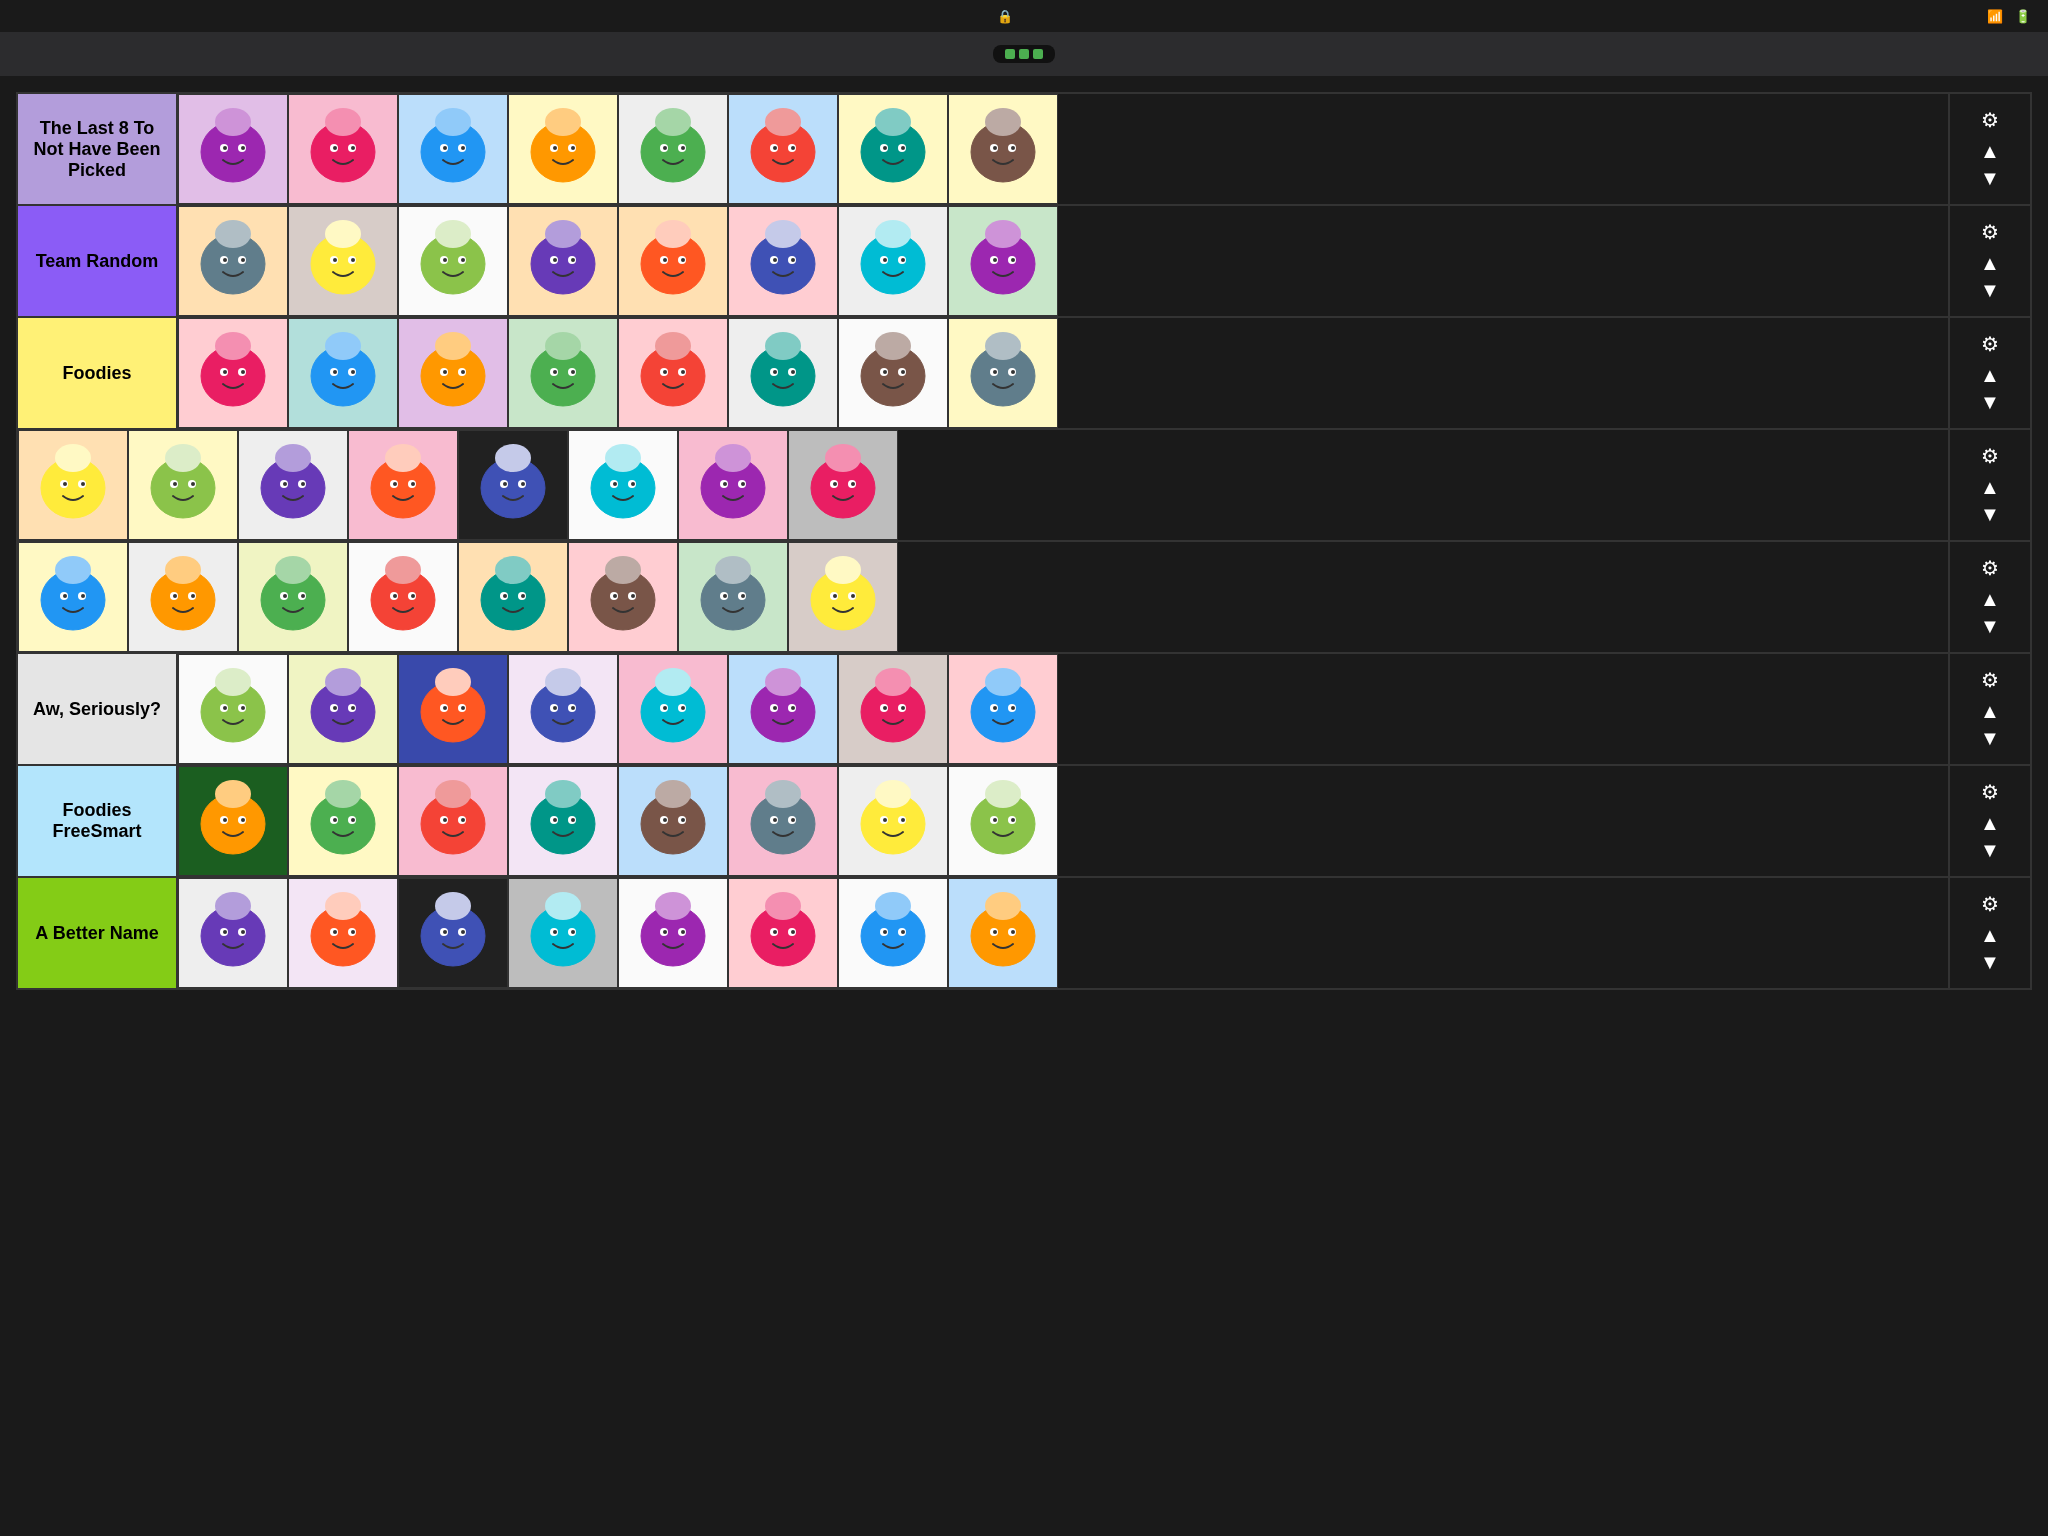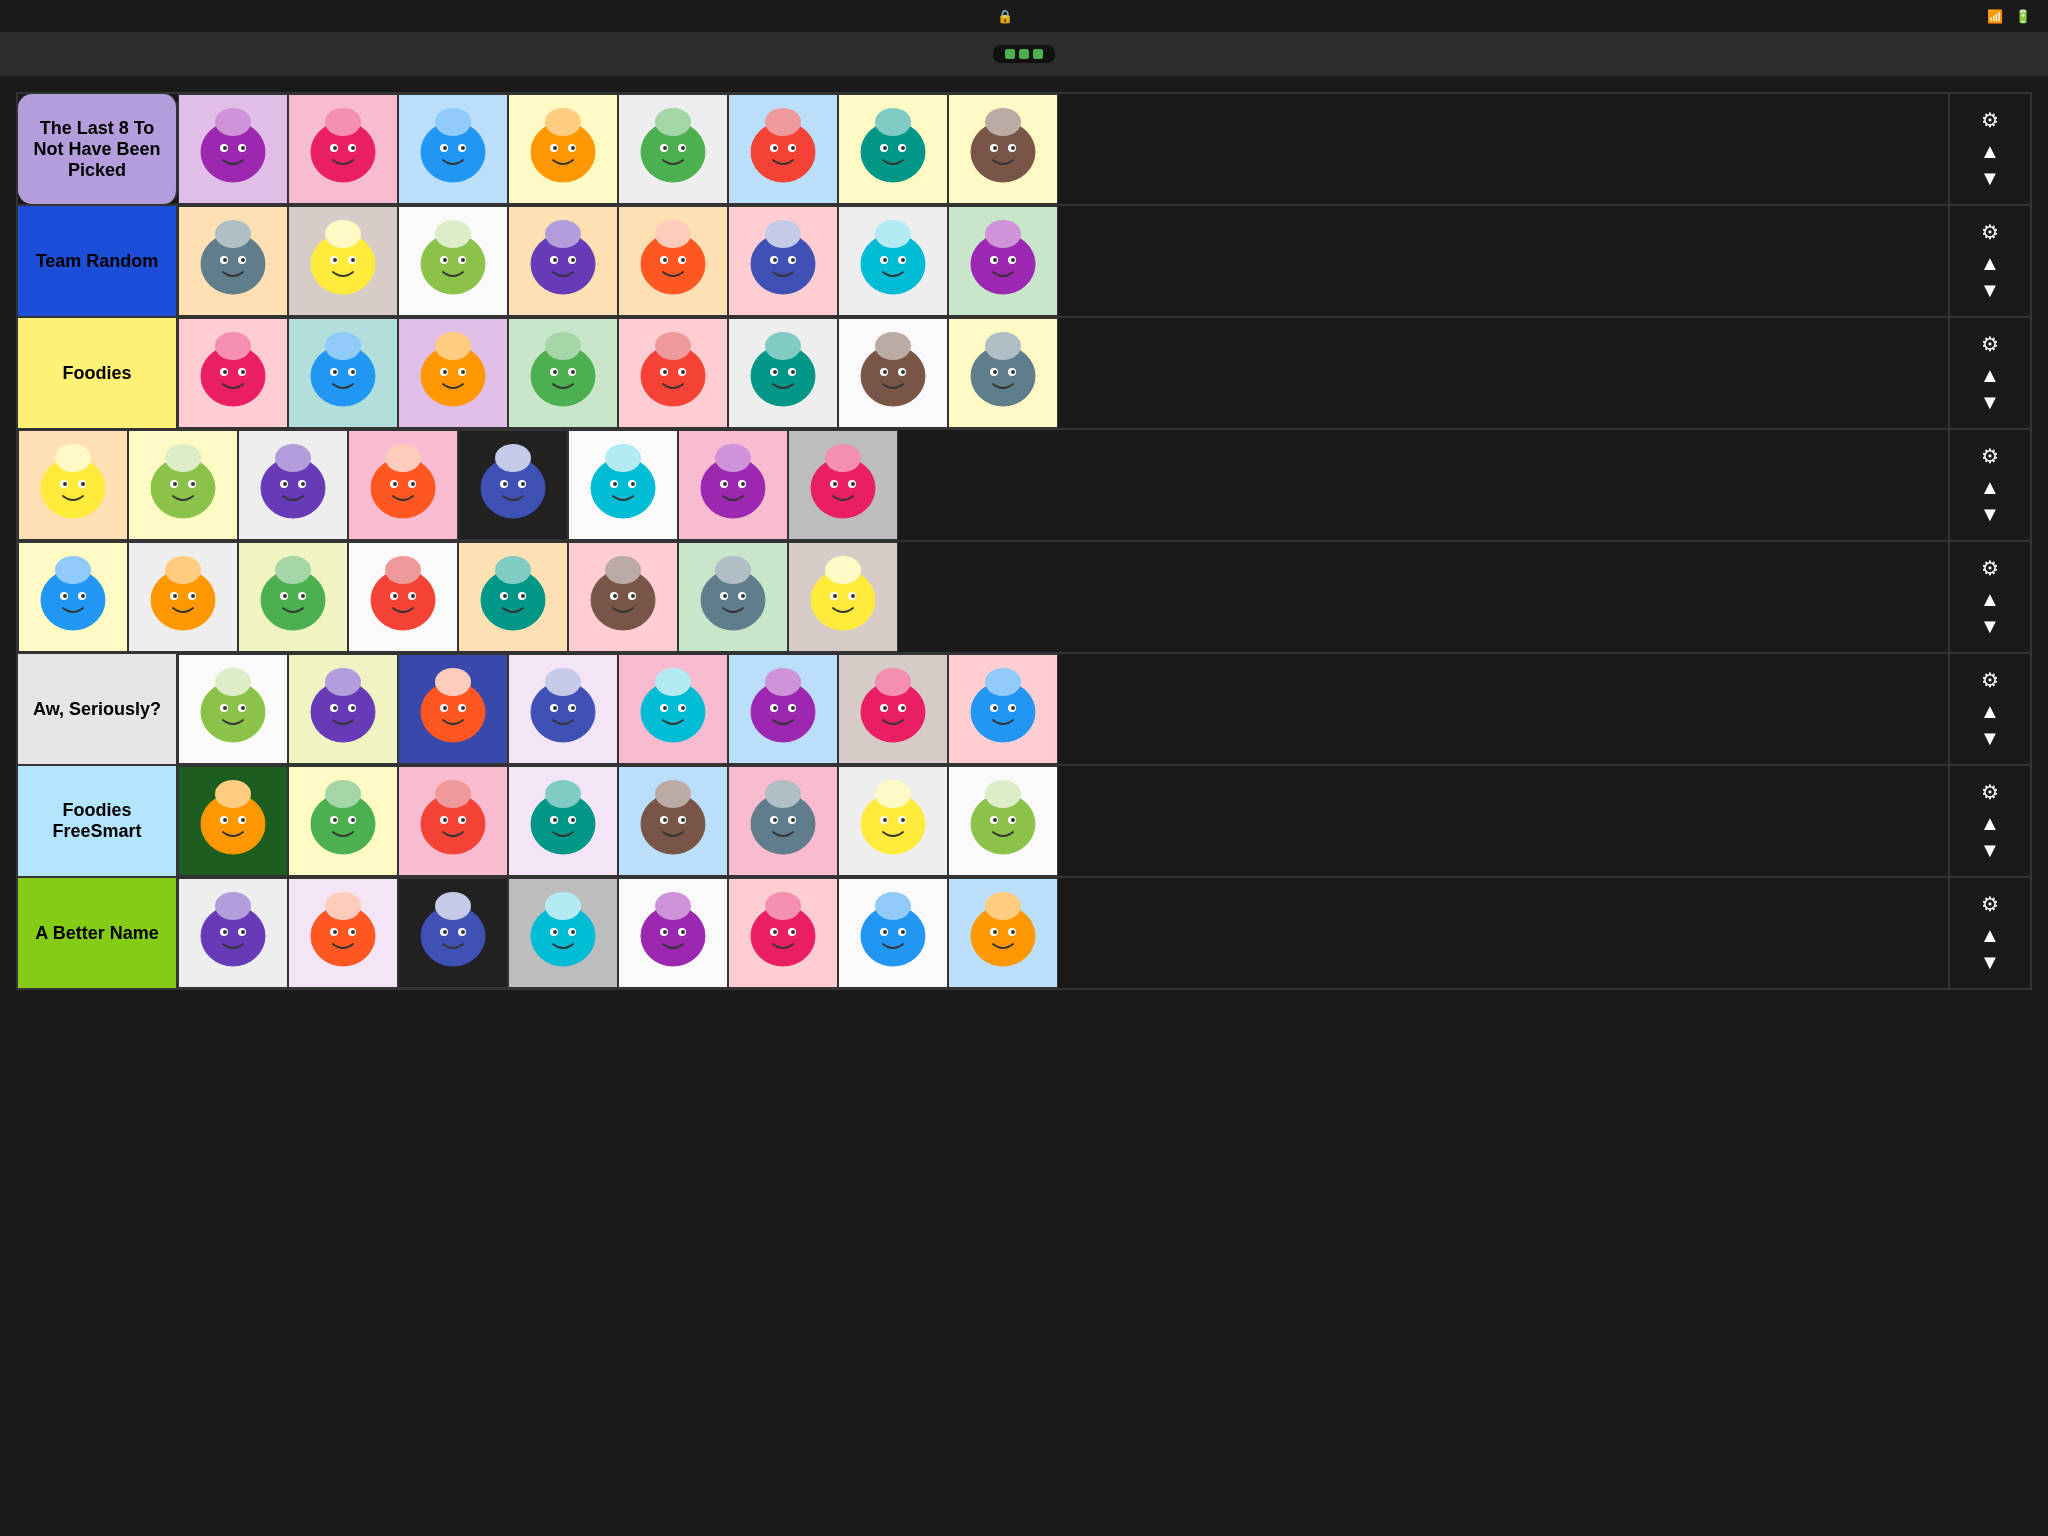--- a/index.html
+++ b/index.html
@@ -150,21 +150,21 @@
   <div class="tab-buttons">
     <div class="tab-dot"></div>
     <div class="tab-dot"></div>
     <div class="tab-dot"></div>
   </div>
 </div>
 
 <div class="main-content">
   <div class="tier-table" id="tier-table">
   <div class="tier-row">
-        <div class="tier-label" style="background-color: rgb(179, 157, 219); border-radius: 14px;">The Last 8 To Not Have Been Picked</div>
+        <div class="tier-label" style="background-color: rgb(179, 157, 219);">The Last 8 To Not Have Been Picked</div>
         <div class="tier-items">
           <div class="tier-item" title="Snowglobe" style="background-color: rgb(225, 190, 231);">
             <div class="tier-item-inner">
               <svg width="90" height="90" viewBox="0 0 90 90">
     <ellipse cx="45" cy="48" rx="32" ry="30" fill="#9c27b0" stroke="#9c27b0" stroke-width="1"></ellipse>
     <circle cx="36" cy="44" r="4" fill="white"></circle>
     <circle cx="54" cy="44" r="4" fill="white"></circle>
     <circle cx="37" cy="44" r="2" fill="#333"></circle>
     <circle cx="55" cy="44" r="2" fill="#333"></circle>
     <path d="M35 56 Q45 64 55 56" stroke="#333" stroke-width="2" fill="none" stroke-linecap="round"></path>
@@ -266,21 +266,21 @@
         </div>
         <div class="tier-controls">
           <button class="gear-btn">⚙</button>
           <div class="arrow-group">
             <button class="arrow-btn">▲</button>
             <button class="arrow-btn">▼</button>
           </div>
         </div>
       </div>
       <div class="tier-row">
-        <div class="tier-label" style="background-color: #1d4ed8;">Team Random</div>
+        <div class="tier-label" style="background-color: #8b5cf6;">Team Random</div>
         <div class="tier-items">
           <div class="tier-item" title="Toast" style="background-color: rgb(255, 224, 178);">
             <div class="tier-item-inner">
               <svg width="90" height="90" viewBox="0 0 90 90">
     <ellipse cx="45" cy="48" rx="32" ry="30" fill="#607d8b" stroke="#607d8b" stroke-width="1"></ellipse>
     <circle cx="36" cy="44" r="4" fill="white"></circle>
     <circle cx="54" cy="44" r="4" fill="white"></circle>
     <circle cx="37" cy="44" r="2" fill="#333"></circle>
     <circle cx="55" cy="44" r="2" fill="#333"></circle>
     <path d="M35 56 Q45 64 55 56" stroke="#333" stroke-width="2" fill="none" stroke-linecap="round"></path>

